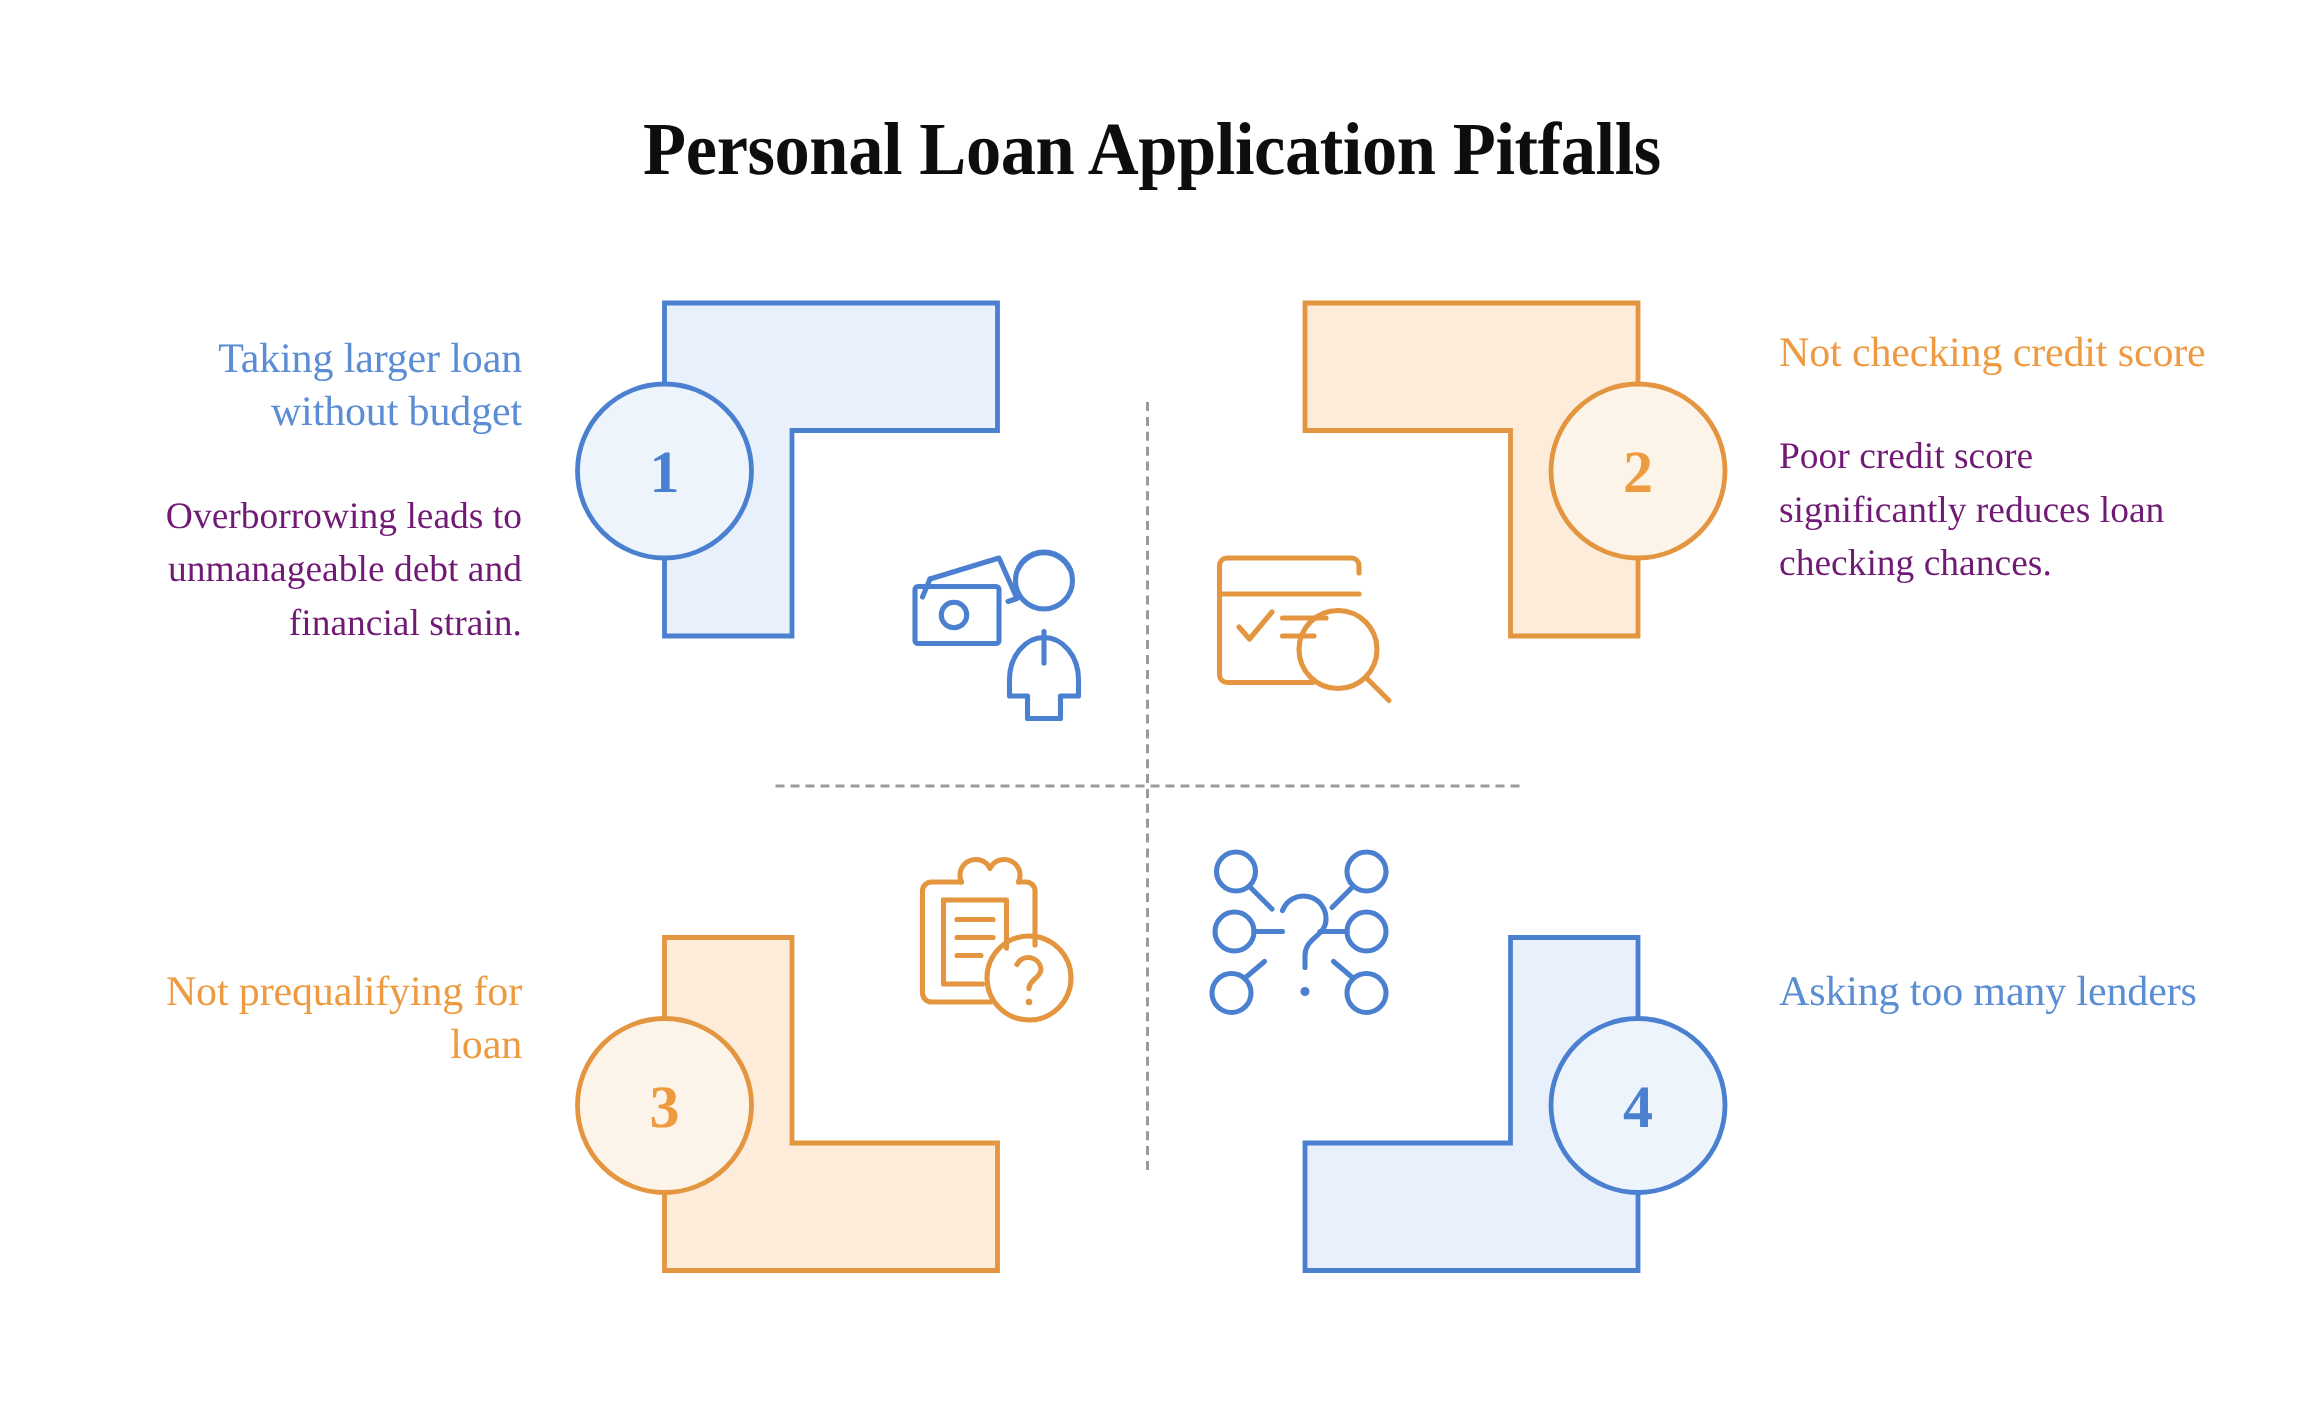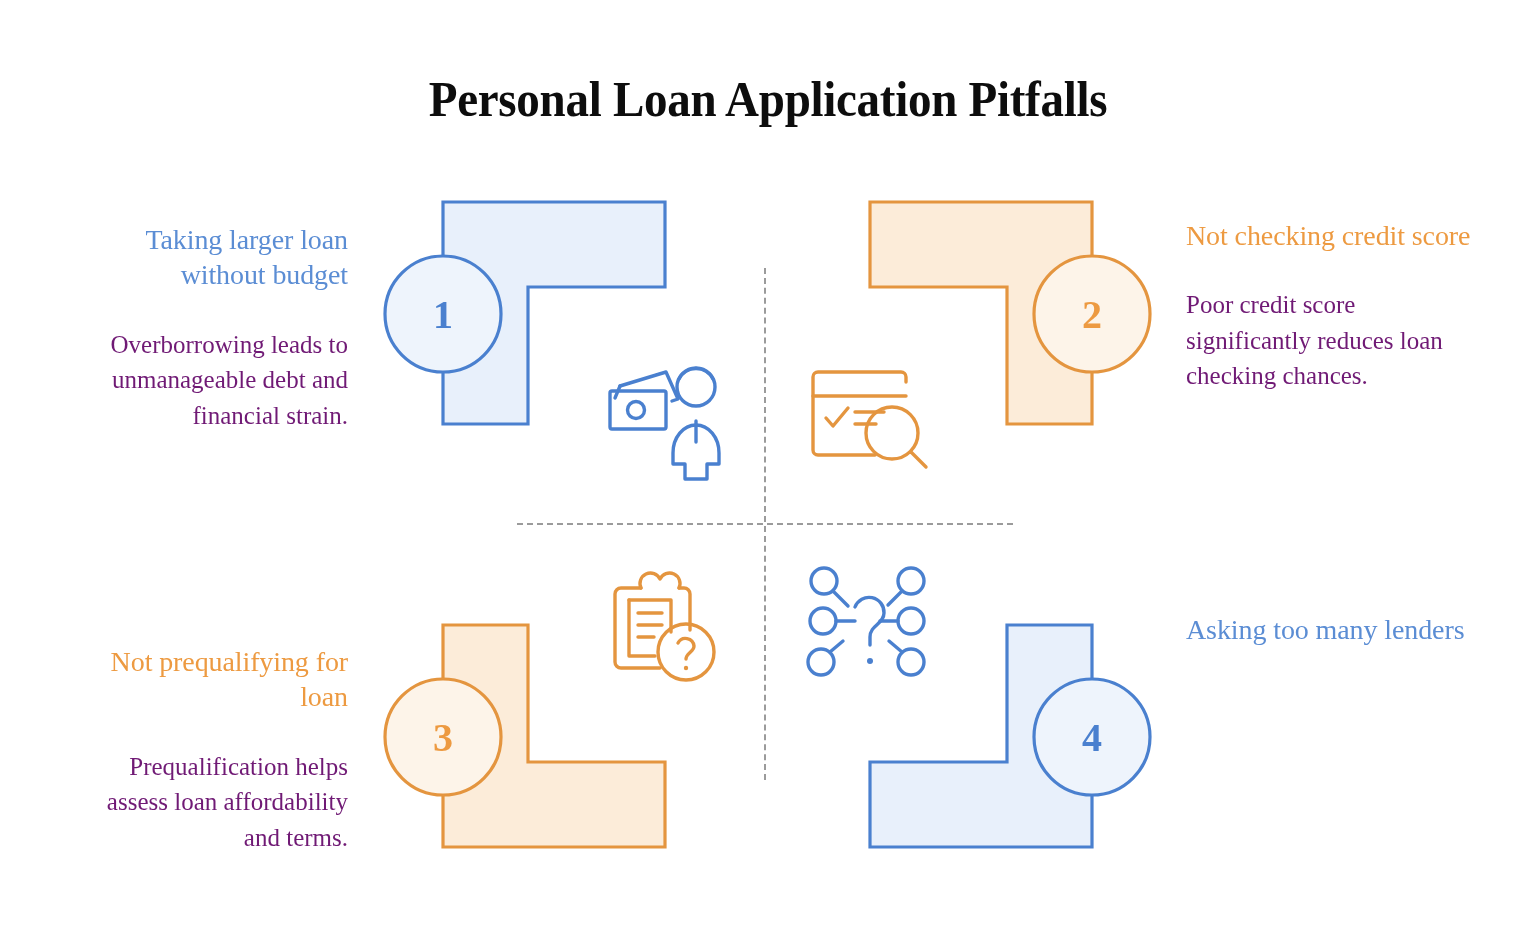--- a/index.html
+++ b/index.html
@@ -77,21 +77,21 @@
     line-height: 1.42;
     color: #701a75;
     margin-top: 34px;
   }
   .blue-text  .heading { color: #5b8dd4; }
   .orange-text .heading { color: #ed9a41; }
 
   .tb-1 { left: 58px;   top: 222px; text-align: right; }
   .tb-2 { left: 1186px; top: 218px; text-align: left;  }
   .tb-3 { left: 58px;   top: 644px; text-align: right; }
-  .tb-4 { left: 1186px; top: 612px; text-align: left;  }
+  .tb-4 { left: 1186px; top: 644px; text-align: left;  }
 
   .tb-1 .body, .tb-3 .body { width: 244px; margin-left: 46px; }
   .tb-2 .body, .tb-4 .body { width: 262px; }
 
   
   .svg-layer {
     position: absolute;
     left: 0;
     top: 0;
     width: 1536px;
@@ -229,20 +229,19 @@
     <div class="body">Overborrowing leads to unmanageable debt and financial strain.</div>
   </div>
 
   <div class="text-block tb-2 orange-text">
     <div class="heading">Not checking credit score</div>
     <div class="body">Poor credit score significantly reduces loan checking chances.</div>
   </div>
 
   <div class="text-block tb-3 orange-text">
     <div class="heading">Not prequalifying for loan</div>
-    <div class="body">Prequalification helps assess loan affordability and terms.</div>
   </div>
 
   <div class="text-block tb-4 blue-text">
     <div class="heading">Asking too many lenders</div>
   </div>
 
 </div>
 
 </body></html>

